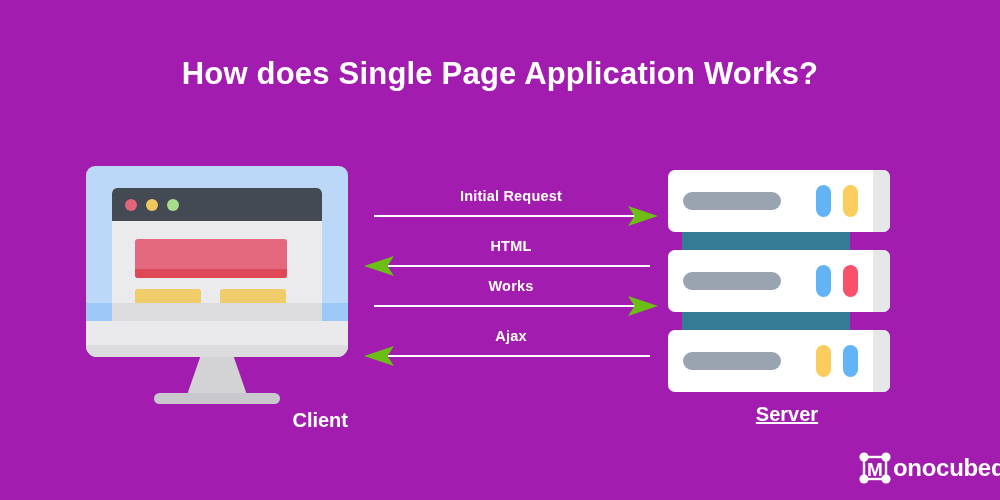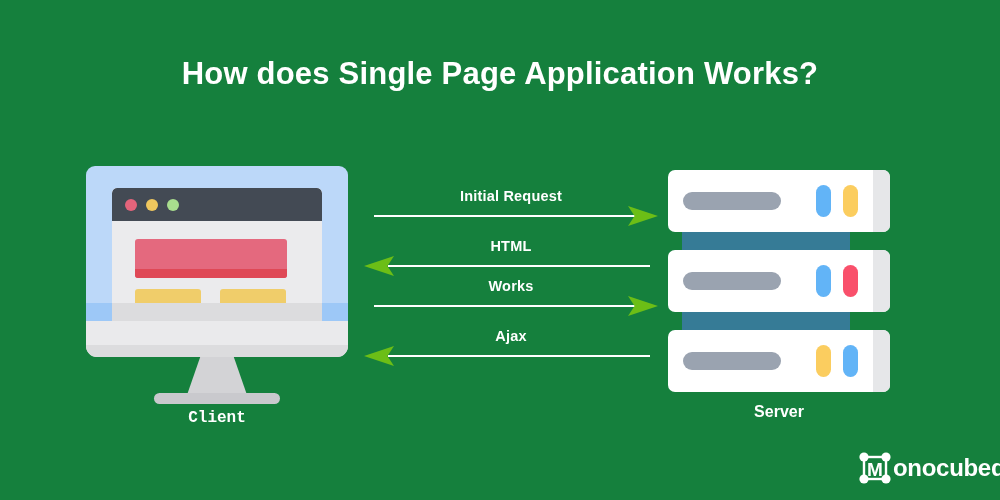--- a/index.html
+++ b/index.html
@@ -9,21 +9,21 @@
   body {
     width: 1000px;
     height: 500px;
     overflow: hidden;
     font-family: "Liberation Sans", sans-serif;
   }
   #infographic {
     position: relative;
     width: 1000px;
     height: 500px;
-    background: #15803d;
+    background: #a21caf;
   }
 
   
   #page-title {
     position: absolute;
     top: 56px;
     left: 0;
     width: 1000px;
     text-align: center;
     color: #ffffff;
@@ -169,25 +169,24 @@
     width: 126px;
     height: 11px;
     background: #c9c9cd;
     border-radius: 6px;
   }
   #client-label {
     position: absolute;
     left: 0;
     top: 243px;
     width: 262px;
-    text-align: center;
+    text-align: right;
     color: #ffffff;
-    font-size: 16px;
+    font-size: 20px;
     font-weight: bold;
-    font-family: Liberation Mono, monospace;
   }
 
   
   #arrows-group {
     position: absolute;
     left: 370px;
     top: 188px;
     width: 282px;
     height: 185px;
   }
@@ -287,27 +286,28 @@
     position: absolute;
     left: 14px;
     width: 168px;
     height: 18px;
     background: #367b96;
   }
   #server-connector-1 { top: 62px;  }
   #server-connector-2 { top: 142px; }
   #server-label {
     position: absolute;
-    left: 0;
+    left: 8px;
     top: 233px;
     width: 222px;
     text-align: center;
     color: #ffffff;
-    font-size: 16px;
+    font-size: 20px;
     font-weight: bold;
+    text-decoration: underline;
   }
 
   
   #brand-logo {
     position: absolute;
     left: 858px;
     top: 450px;
     height: 36px;
     display: flex;
     align-items: center;

